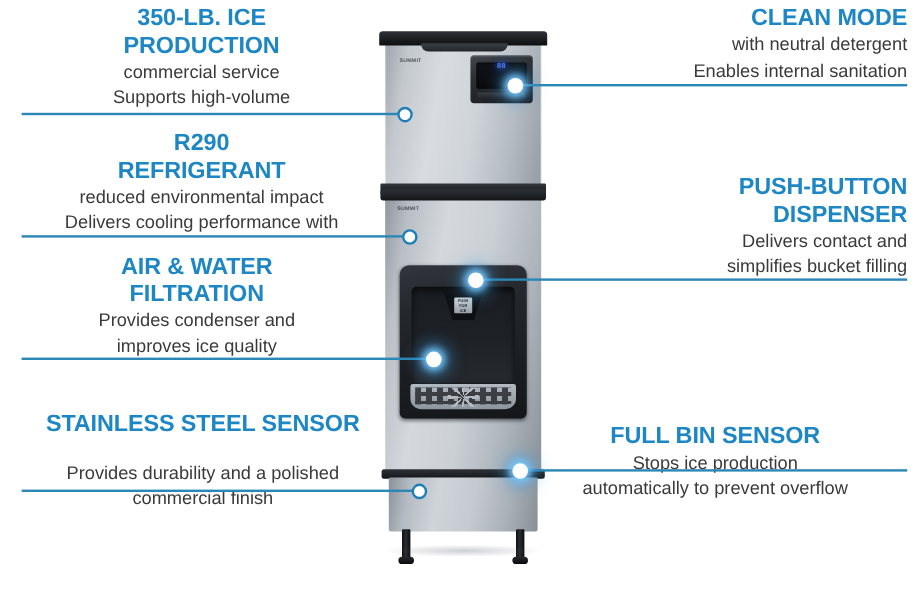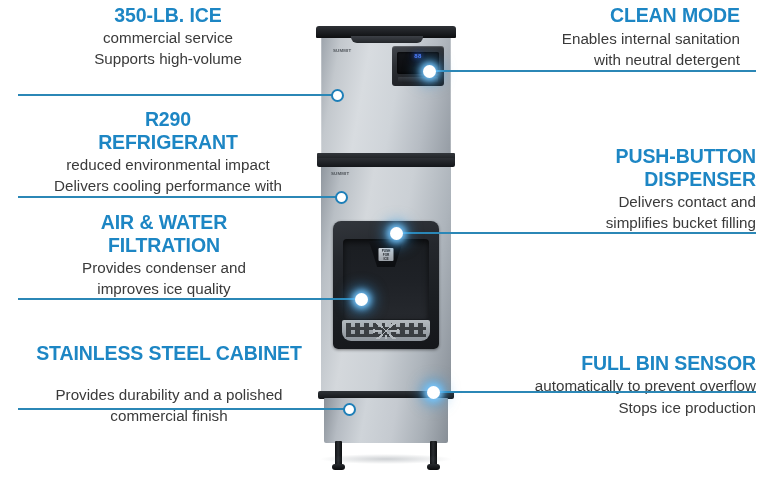--- a/index.html
+++ b/index.html
@@ -234,20 +234,21 @@
       <div class="foot"></div>
     </div>
     <div class="leg" style="left:117px;top:411px;">
       <div class="foot"></div>
     </div>
     <div class="shadow"></div>
   </div>
 
   <div class="callout left" style="left:18px;top:4px;width:300px;">
     <p class="title">350-LB. ICE</p>
+    <p class="title">PRODUCTION</p>
     <p class="desc">commercial service</p>
     <p class="desc">Supports high-volume</p>
   </div>
   <div class="rule" style="left:18px;top:94px;width:318px;"></div>
   <div class="dot ring" style="left:331px;top:89px;"></div>
 
   <div class="callout left" style="left:18px;top:108px;width:300px;">
     <p class="title">R290</p>
     <p class="title">REFRIGERANT</p>
     <p class="desc">reduced environmental impact</p>
@@ -259,45 +260,45 @@
   <div class="callout left" style="left:14px;top:211px;width:300px;">
     <p class="title">AIR &amp; WATER</p>
     <p class="title">FILTRATION</p>
     <p class="desc">Provides condenser and</p>
     <p class="desc">improves ice quality</p>
   </div>
   <div class="rule" style="left:18px;top:298px;width:344px;"></div>
   <div class="dot glow" style="left:355px;top:293px;"></div>
 
   <div class="callout left" style="left:14px;top:342px;width:310px;">
-    <p class="title">STAINLESS STEEL CABINET</p>
+    <p class="title">STAINLESS STEEL SENSOR</p>
     <p class="desc" style="margin-top:20px;">Provides durability and a polished</p>
     <p class="desc">commercial finish</p>
   </div>
   <div class="rule" style="left:18px;top:408px;width:330px;"></div>
   <div class="dot ring" style="left:343px;top:403px;"></div>
 
-  <div class="callout right" style="right:30px;top:4px;width:300px;">
+  <div class="callout right" style="right:14px;top:4px;width:300px;">
     <p class="title">CLEAN MODE</p>
+    <p class="desc">with neutral detergent</p>
     <p class="desc" style="margin-top:2px;">Enables internal sanitation</p>
-    <p class="desc">with neutral detergent</p>
   </div>
   <div class="rule" style="left:434px;top:70px;width:322px;"></div>
   <div class="dot glow" style="left:423px;top:65px;"></div>
 
   <div class="callout right" style="right:14px;top:145px;width:300px;">
     <p class="title">PUSH-BUTTON</p>
     <p class="title">DISPENSER</p>
     <p class="desc">Delivers contact and</p>
     <p class="desc">simplifies bucket filling</p>
   </div>
   <div class="rule" style="left:400px;top:232px;width:356px;"></div>
   <div class="dot glow" style="left:390px;top:227px;"></div>
 
-  <div class="callout right" style="right:14px;top:352px;width:320px;">
+  <div class="callout right" style="right:14px;top:352px;width:320px;text-align:center;">
     <p class="title">FULL BIN SENSOR</p>
+    <p class="desc" style="margin-top:2px;">Stops ice production</p>
     <p class="desc">automatically to prevent overflow</p>
-    <p class="desc" style="margin-top:2px;">Stops ice production</p>
   </div>
   <div class="rule" style="left:438px;top:391px;width:318px;"></div>
   <div class="dot glow" style="left:427px;top:386px;"></div>
 
 </div>
 
 </body></html>

